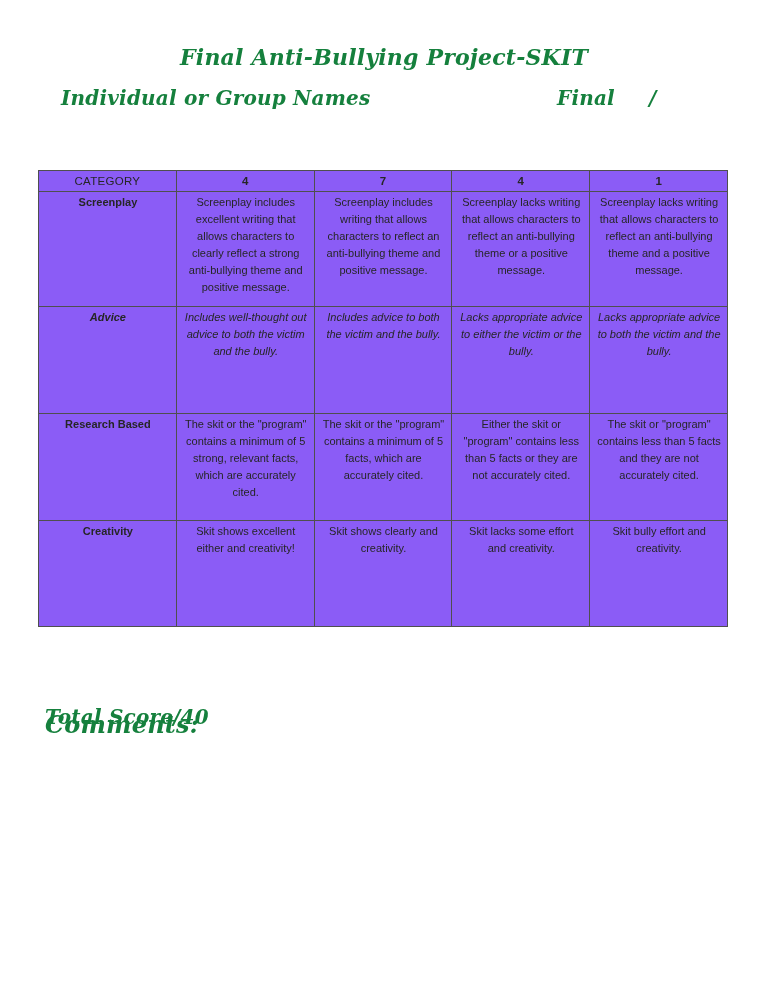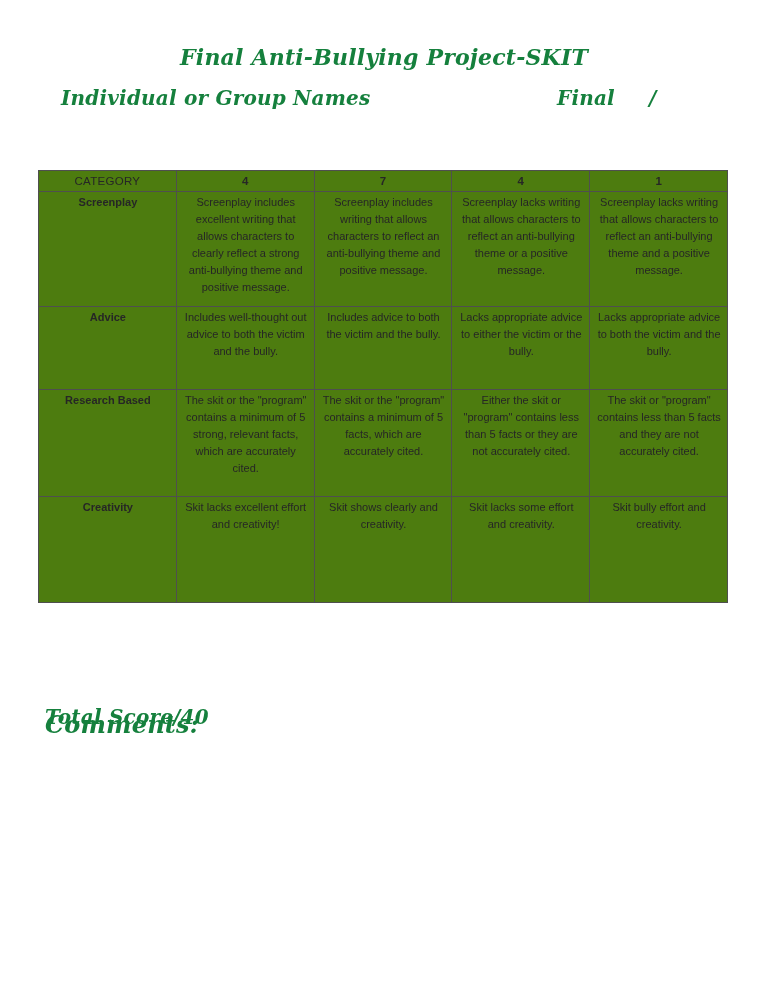--- a/index.html
+++ b/index.html
@@ -57,21 +57,21 @@
     top: 0;
     font-size: 20px;
   }
   table.rubric {
     position: absolute;
     left: 38px;
     top: 170px;
     width: 690px;
     border-collapse: collapse;
     table-layout: fixed;
-    background: #4d7c0f;
+    background: #8b5cf6;
   }
   table.rubric th,
   table.rubric td {
     border: 1px solid #4f4f4f;
     width: 20%;
     font-size: 11px;
     color: #262626;
     box-sizing: border-box;
   }
   table.rubric thead th {
@@ -90,21 +90,21 @@
   table.rubric tbody td {
     vertical-align: top;
     text-align: center;
     padding: 2px 6px 2px 7px;
     line-height: 17px;
   }
   table.rubric tbody th {
     font-weight: bold;
   }
   tr.row-screenplay { height: 115px; }
-  tr.row-advice     { height: 83px; }
+  tr.row-advice     { height: 107px; font-style: italic; }
   tr.row-research   { height: 107px; }
   tr.row-creativity { height: 106px; }
   .total-score {
     position: absolute;
     left: 45px;
     top: 665px;
     font-size: 20px;
     margin-top: 40px;
   }
   .comments {
@@ -154,21 +154,21 @@
       </tr>
       <tr class="row-research">
         <th>Research Based</th>
         <td>The skit or the "program" contains a minimum of 5 strong, relevant facts, which are accurately cited.</td>
         <td>The skit or the "program" contains a minimum of 5 facts, which are accurately cited.</td>
         <td>Either the skit or "program" contains less than 5 facts or they are not accurately cited.</td>
         <td>The skit or "program" contains less than 5 facts and they are not accurately cited.</td>
       </tr>
       <tr class="row-creativity">
         <th>Creativity</th>
-        <td>Skit lacks excellent effort and creativity!</td>
+        <td>Skit shows excellent either and creativity!</td>
         <td>Skit shows clearly and creativity.</td>
         <td>Skit lacks some effort and creativity.</td>
         <td>Skit bully effort and creativity.</td>
       </tr>
     </tbody>
   </table>
 
   <div class="script total-score">Total Score/40</div>
 
   <div class="script comments">Comments:</div>

